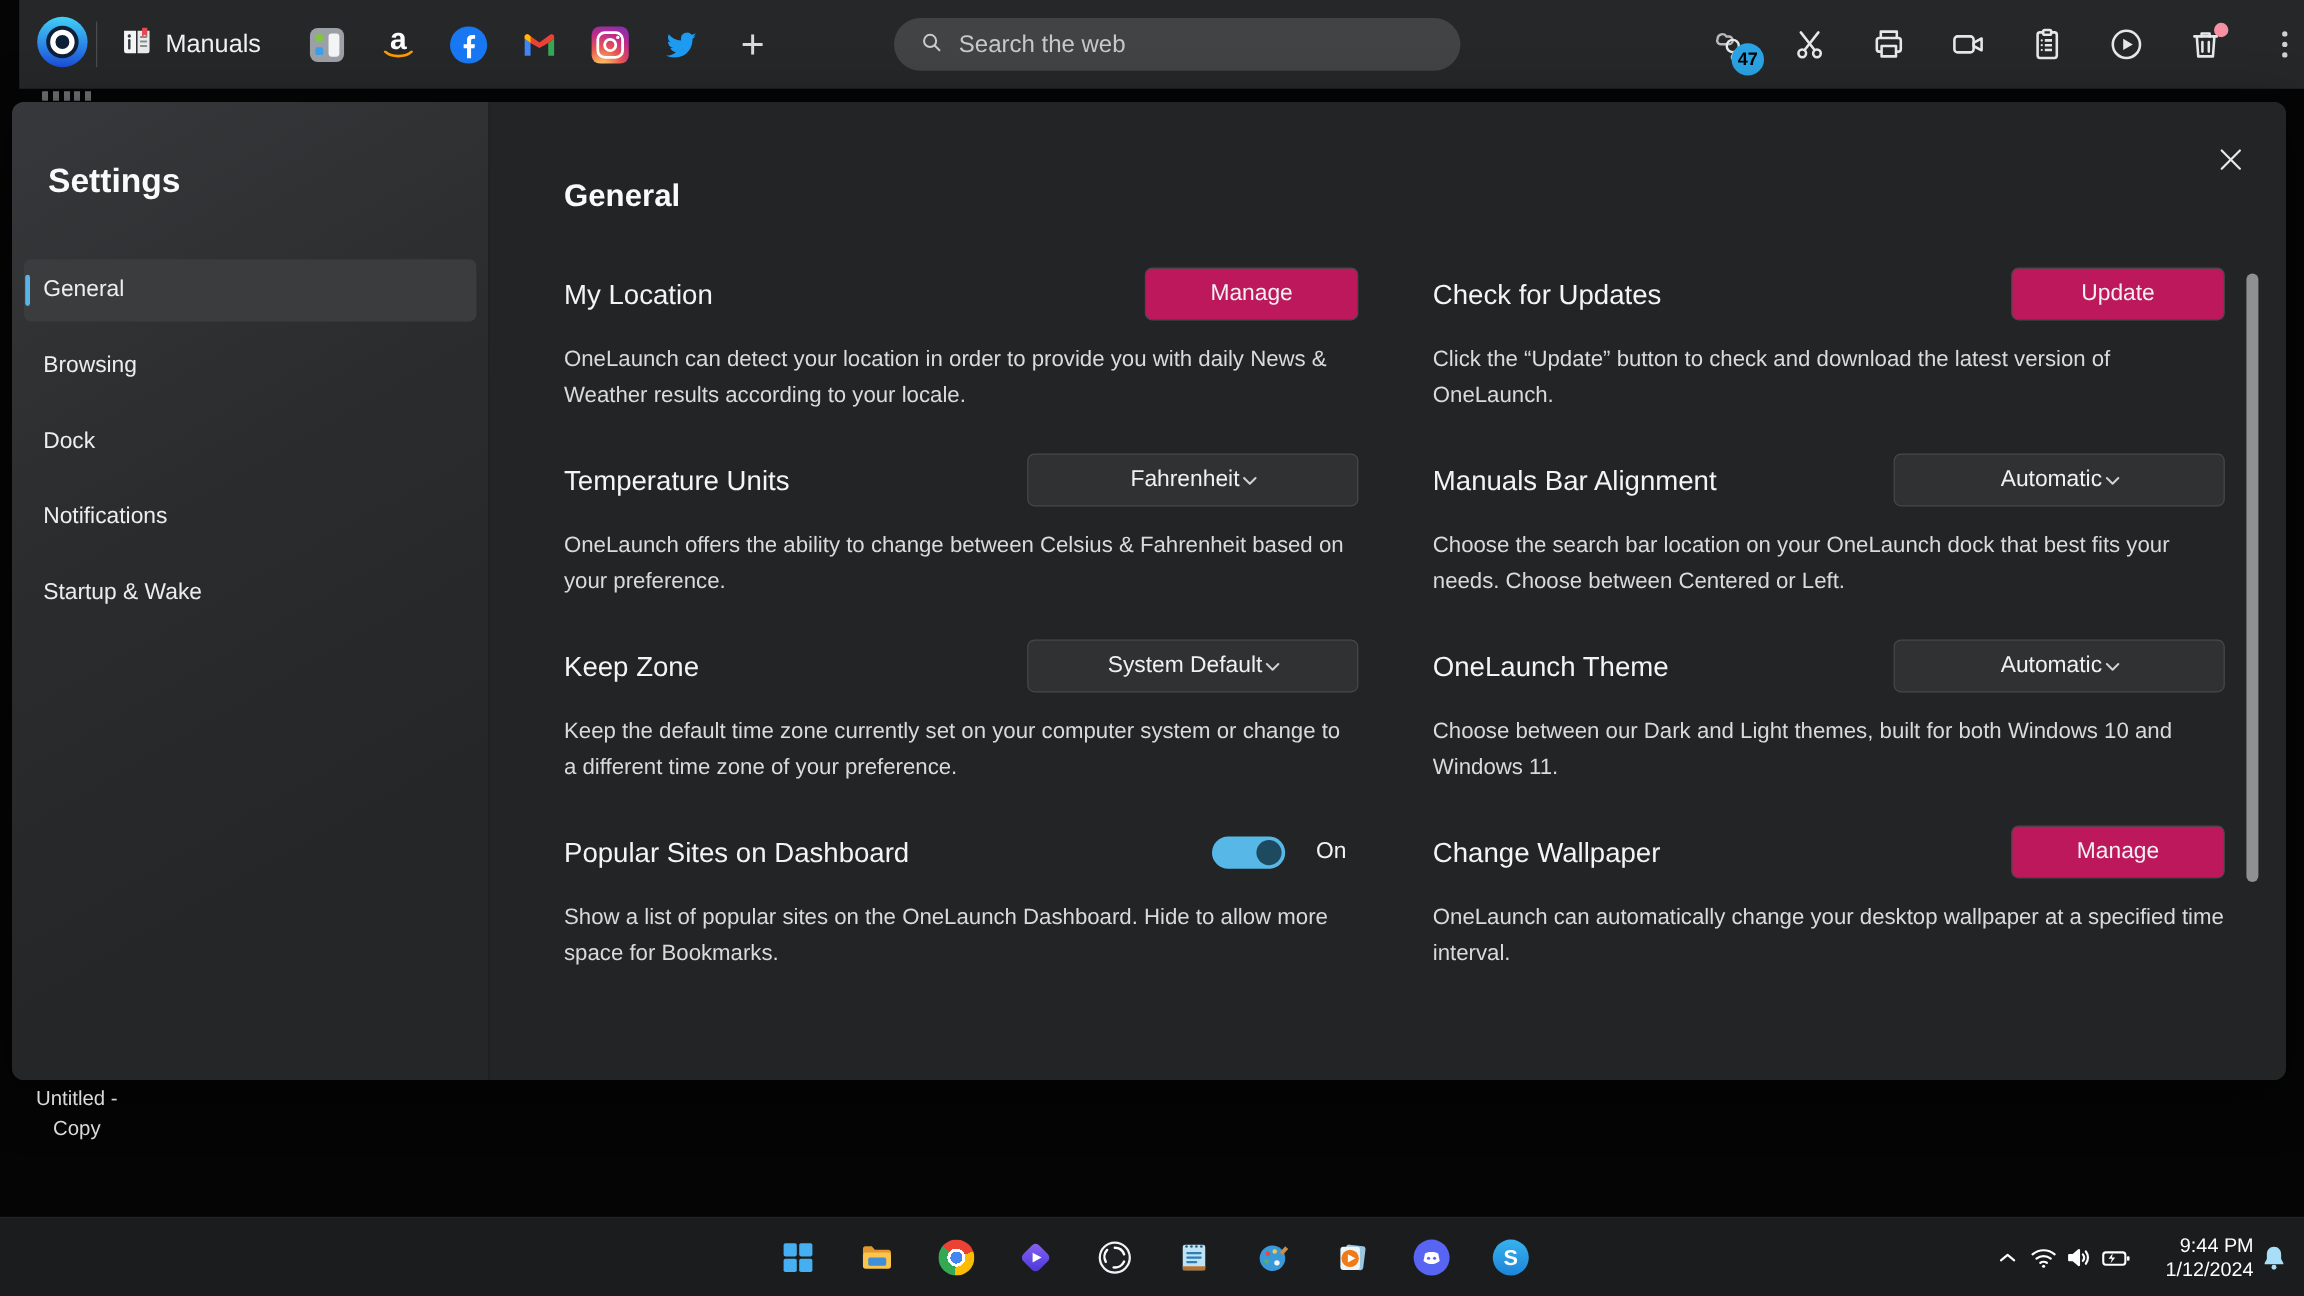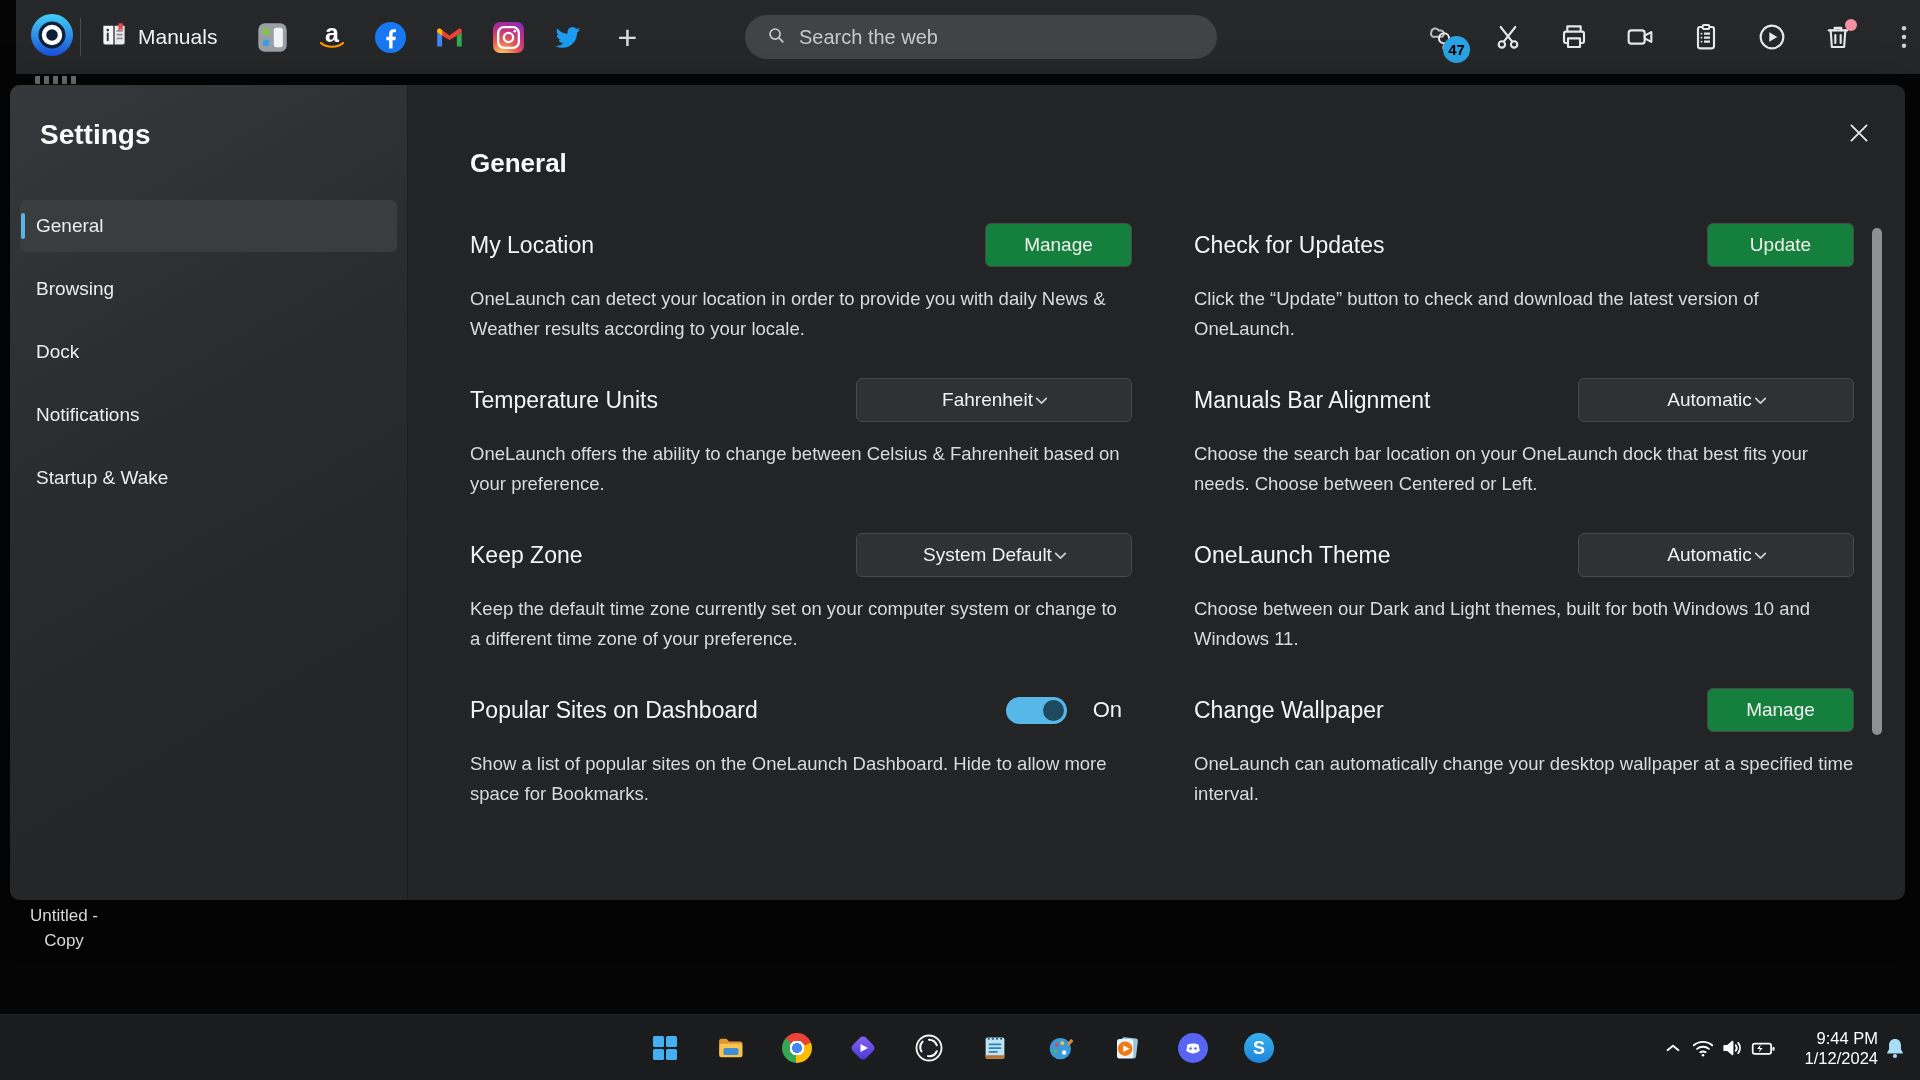--- a/index.html
+++ b/index.html
@@ -23,39 +23,39 @@
   .searchbar input { background:transparent; border:none; outline:none; color:#e6e7e8; font-size:20px; width:380px; font-family:"Liberation Sans", sans-serif; }
   .searchbar input::placeholder { color:#c6c8ca; }
   .tb-right { position:absolute; right:16px; top:0; height:74px; display:flex; align-items:center; gap:34px; }
   .tb-icon { position:relative; width:32px; height:32px; display:flex; align-items:center; justify-content:center; cursor:pointer; }
   .badge { position:absolute; top:-6px; right:-12px; width:27px; height:27px; border-radius:50%; background:#2aa3e4; color:#000000; font-size:15px; font-weight:bold; display:flex; align-items:center; justify-content:center;margin-top:21px; }
   .alert-dot { position:absolute; top:-2px; right:-3px; width:12px; height:12px; border-radius:50%; background:#f591a3; }
 
   
   .dialog { position:absolute; left:10px; top:85px; width:1895px; height:815px; border-radius:10px; background:#232526; display:flex; overflow:hidden; box-shadow:0 10px 45px rgba(0,0,0,.6); }
   .sidebar { width:398px; flex:0 0 398px; background:linear-gradient(150deg,#36383b 0%,#2a2c2d 38%,#242627 75%); border-right:1px solid #1d1e1f; }
-  .sb-title { margin:32px 0 0 30px; font-size:28px; font-weight:bold; color:#fafafa; line-height:36px; }
+  .sb-title { margin:48px 0 0 30px; font-size:28px; font-weight:bold; color:#fafafa; line-height:36px; }
   .nav { margin-top:47px; padding:0 10px; display:flex; flex-direction:column; gap:11px; }
   .nav-item { position:relative; height:52px; border-radius:6px; display:flex; align-items:center; padding-left:16px; font-size:19px; color:#eceded; cursor:pointer; }
   .nav-item.active { background:#3a3c3e; }
   .nav-item.active .accent { position:absolute; left:1px; top:13px; width:4px; height:26px; border-radius:2px; background:#58b4e8; }
 
   .content { flex:1; position:relative; background:#222425; }
   .page-title { margin:63px 0 0 62px; font-size:26px; font-weight:bold; color:#fafafa; line-height:30px; }
   .close-btn { position:absolute; top:30px; right:28px; width:36px; height:36px; display:flex; align-items:center; justify-content:center; cursor:pointer; }
   .sections { display:grid; grid-template-columns:662px 660px; column-gap:62px; row-gap:34px; margin:45px 0 0 62px; }
   .section-head { display:flex; justify-content:space-between; align-items:center; height:44px; }
   .s-title { font-size:23px; font-weight:400; color:#f4f4f4; }
-  .btn { width:147px; height:44px; border-radius:6px; background:#15803d; border:1px solid #47494a; color:#f0f0f0; font-size:19px; display:flex; align-items:center; justify-content:center; cursor:pointer; font-family:"Liberation Sans", sans-serif; }
+  .btn { width:178px; height:44px; border-radius:6px; background:#be185d; border:1px solid #47494a; color:#f0f0f0; font-size:19px; display:flex; align-items:center; justify-content:center; cursor:pointer; font-family:"Liberation Sans", sans-serif; }
   .select { width:276px; height:44px; border-radius:6px; background:#2f3132; border:1px solid #47494a; color:#f0f0f0; font-size:19px; display:flex; align-items:center; justify-content:center; padding:0 14px 0 18px; cursor:pointer; }
   .desc { margin-top:17px; font-size:18.5px; line-height:30px; color:#d8dadb; }
   .toggle-group { display:flex; align-items:center; gap:26px; padding-right:10px; }
   .toggle { width:61px; height:27px; border-radius:14px; background:#57b8e8; position:relative; cursor:pointer; }
   .toggle .knob { position:absolute; right:3px; top:3px; width:21px; height:21px; border-radius:50%; background:#1d4a5e; }
-  .toggle-label { font-size:22px; color:#f2f2f2; }
+  .toggle-label { font-size:19px; color:#f2f2f2; }
   .scroll-thumb { position:absolute; right:23px; top:143px; width:10px; height:507px; border-radius:5px; background:#8e9091; cursor:pointer; }
 
   
   .clipped-label { position:absolute; left:35px; top:76px; width:44px; height:8px; background:repeating-linear-gradient(90deg,#97999b 0 5px, transparent 5px 9px); opacity:.75; border-radius:1px; }
   .desktop-label { position:absolute; left:16px; top:903px; width:96px; text-align:center; color:#d9d9d9; font-size:17px; line-height:25px; cursor:pointer; }
 
   
   .taskbar { position:absolute; left:0; bottom:0; width:1920px; height:66px; background:#1b1c1d; border-top:1px solid rgba(255,255,255,.03); }
   .tb-apps { position:absolute; left:650px; top:0; height:66px; display:flex; align-items:center; gap:36px; }
   .app { width:30px; height:30px; display:flex; align-items:center; justify-content:center; cursor:pointer; position:relative; }

